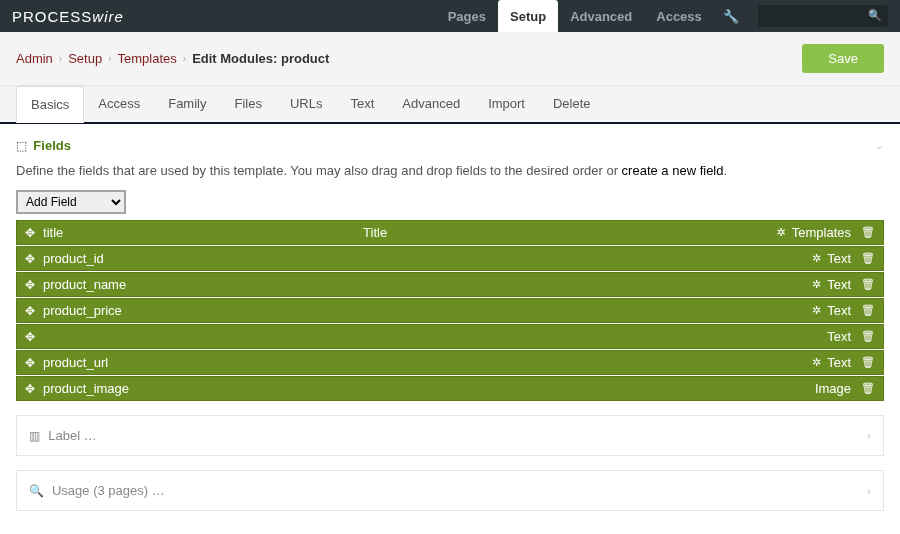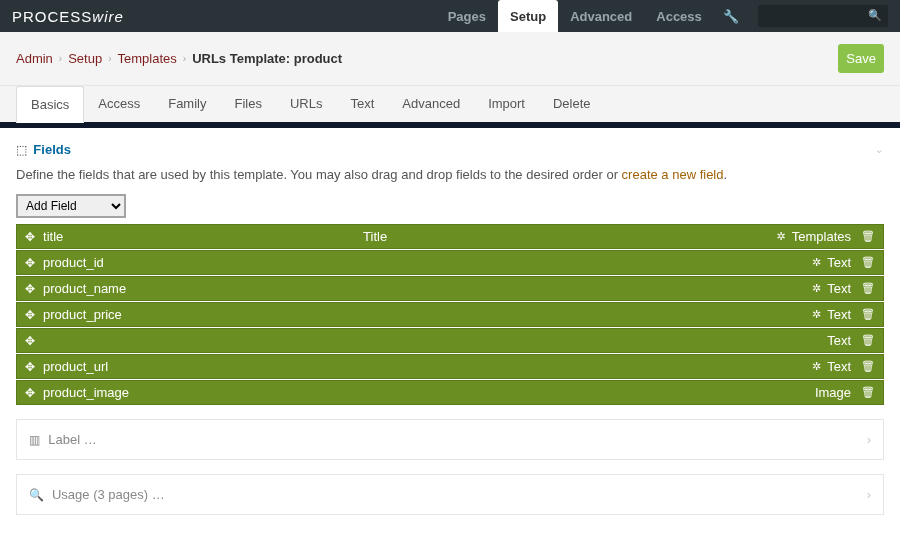--- a/index.html
+++ b/index.html
@@ -11,31 +11,31 @@
 .topnav-item { color: #98a5ab; padding: 0 12px; height: 100%; display: flex; align-items: center; cursor: pointer; font-size: 13px; font-weight: bold; }
 .topnav-item.active { background: #fff; color: #333; border-radius: 3px 3px 0 0; }
 .wrench { color: #98a5ab; padding: 0 10px; cursor: pointer; }
 .search { background: #1f272b; border: none; color: #fff; height: 22px; width: 130px; padding: 0 8px; border-radius: 3px; margin-left: 8px; }
 .search-wrap { position: relative; }
 .search-icon { position: absolute; right: 6px; top: 4px; color: #666; font-size: 11px; }
 .breadcrumb-bar { background: #f4f4f4; padding: 12px 16px; display: flex; align-items: center; border-bottom: 1px solid #e5e5e5; }
 .bc-link { color: #7f1d1d; cursor: pointer; }
 .bc-sep { color: #aaa; margin: 0 6px; font-size: 10px; }
 .bc-current { color: #333; font-weight: bold; }
-.save-top { margin-left: auto; background: #8bc34a; color: #fff; border: none; padding: 7px 8px; border-radius: 3px; cursor: pointer; font-size: 13px; }
-.tabs { display: flex; padding: 0 16px; background: #f4f4f4; border-bottom: 6px solid #0f172a; }
+.save-top { margin-left: auto; background: #8bc34a; color: #fff; border: none; padding: 7px 26px; border-radius: 3px; cursor: pointer; font-size: 13px; }
+.tabs { display: flex; padding: 0 16px; background: #f4f4f4; border-bottom: 2px solid #0f172a; }
 .tab { padding: 10px 14px; cursor: pointer; color: #555; font-size: 13px; }
 .tab.active { background: #fff; border: 1px solid #ddd; border-bottom: 1px solid #fff; margin-bottom: -1px; border-radius: 3px 3px 0 0; }
 .content { padding: 14px 16px; }
 .section-header { display: flex; align-items: center; margin-bottom: 10px; }
 .section-header .icon { margin-right: 6px; font-size: 12px; }
-.section-title { font-weight: bold; color: #0369a1; font-size: 13px; }
+.section-title { font-weight: bold; color: #4d7c0f; font-size: 13px; }
 .chev { margin-left: auto; color: #ccc; font-size: 11px; }
 .desc { color: #555; margin-bottom: 12px; font-size: 13px; }
-.desc a { color: #a16207; cursor: pointer; text-decoration: none; }
+.desc a { color: #000000; cursor: pointer; text-decoration: none; }
 .add-field { margin-bottom: 6px; }
 .add-field select { border: 2px solid #a3a3a3; padding: 2px 4px; font-size: 12px; width: 110px; }
 .field-row { background: #6b8e23; color: #fff; display: flex; align-items: center; padding: 4px 8px; margin-bottom: 1px; font-size: 13px; border: 1px solid #5a7a1a; }
 .field-row.header { background: #6b8e23; }
 .drag { margin-right: 8px; cursor: move; font-size: 12px; }
 .field-name { flex: 0 0 320px; }
 .field-label { flex: 1; }
 .field-type { margin-left: auto; display: flex; align-items: center; gap: 6px; }
 .gear { font-size: 11px; cursor: pointer; }
 .trash { font-size: 11px; cursor: pointer; margin-left: 4px; }
@@ -63,21 +63,21 @@
   </div>
 </div>
 
 <div class="breadcrumb-bar">
   <span class="bc-link">Admin</span>
   <span class="bc-sep">›</span>
   <span class="bc-link">Setup</span>
   <span class="bc-sep">›</span>
   <span class="bc-link">Templates</span>
   <span class="bc-sep">›</span>
-  <span class="bc-current">URLs Template: product</span>
+  <span class="bc-current">Edit Modules: product</span>
   <button class="save-top">Save</button>
 </div>
 
 <div class="tabs">
   <div class="tab active">Basics</div>
   <div class="tab">Access</div>
   <div class="tab">Family</div>
   <div class="tab">Files</div>
   <div class="tab">URLs</div>
   <div class="tab">Text</div>

